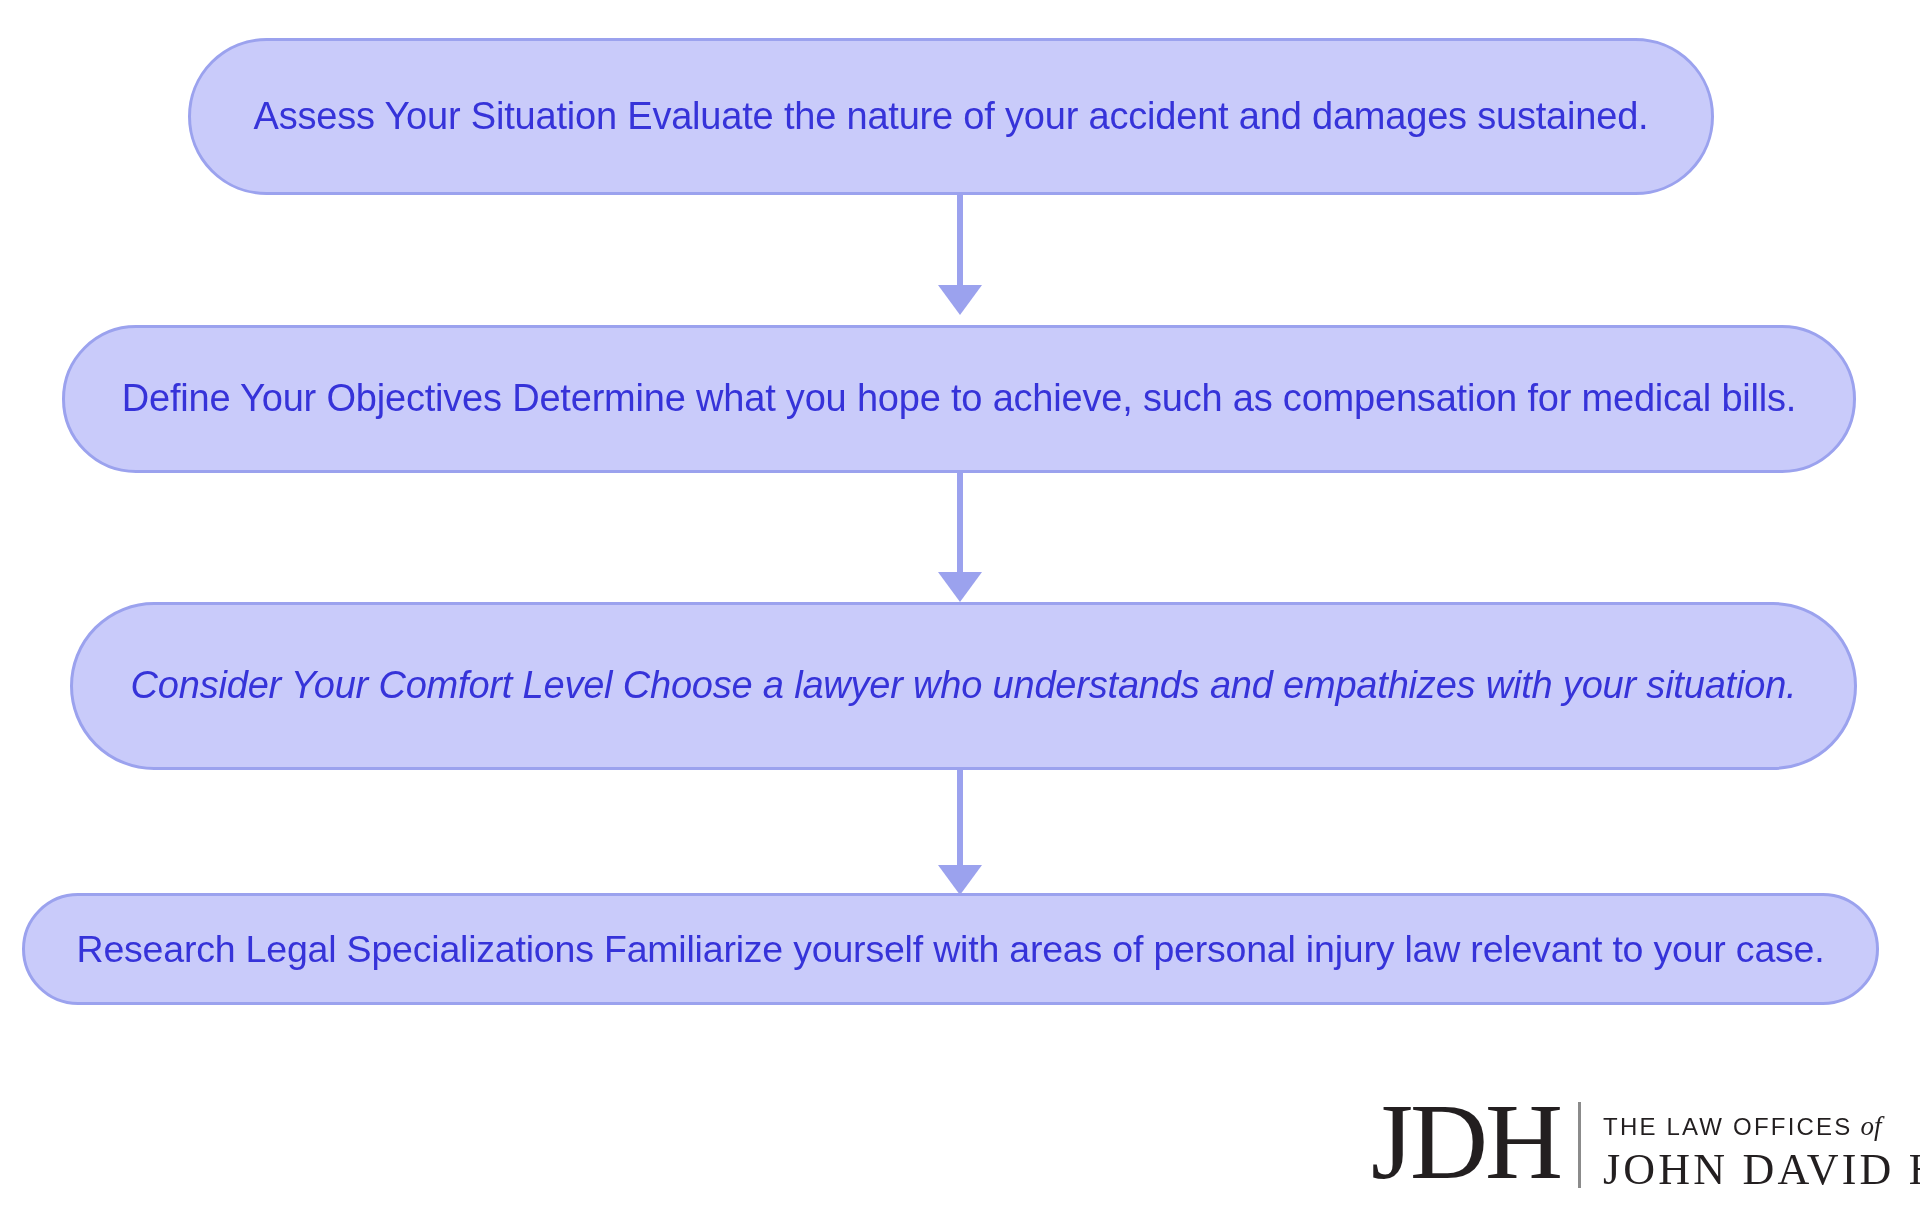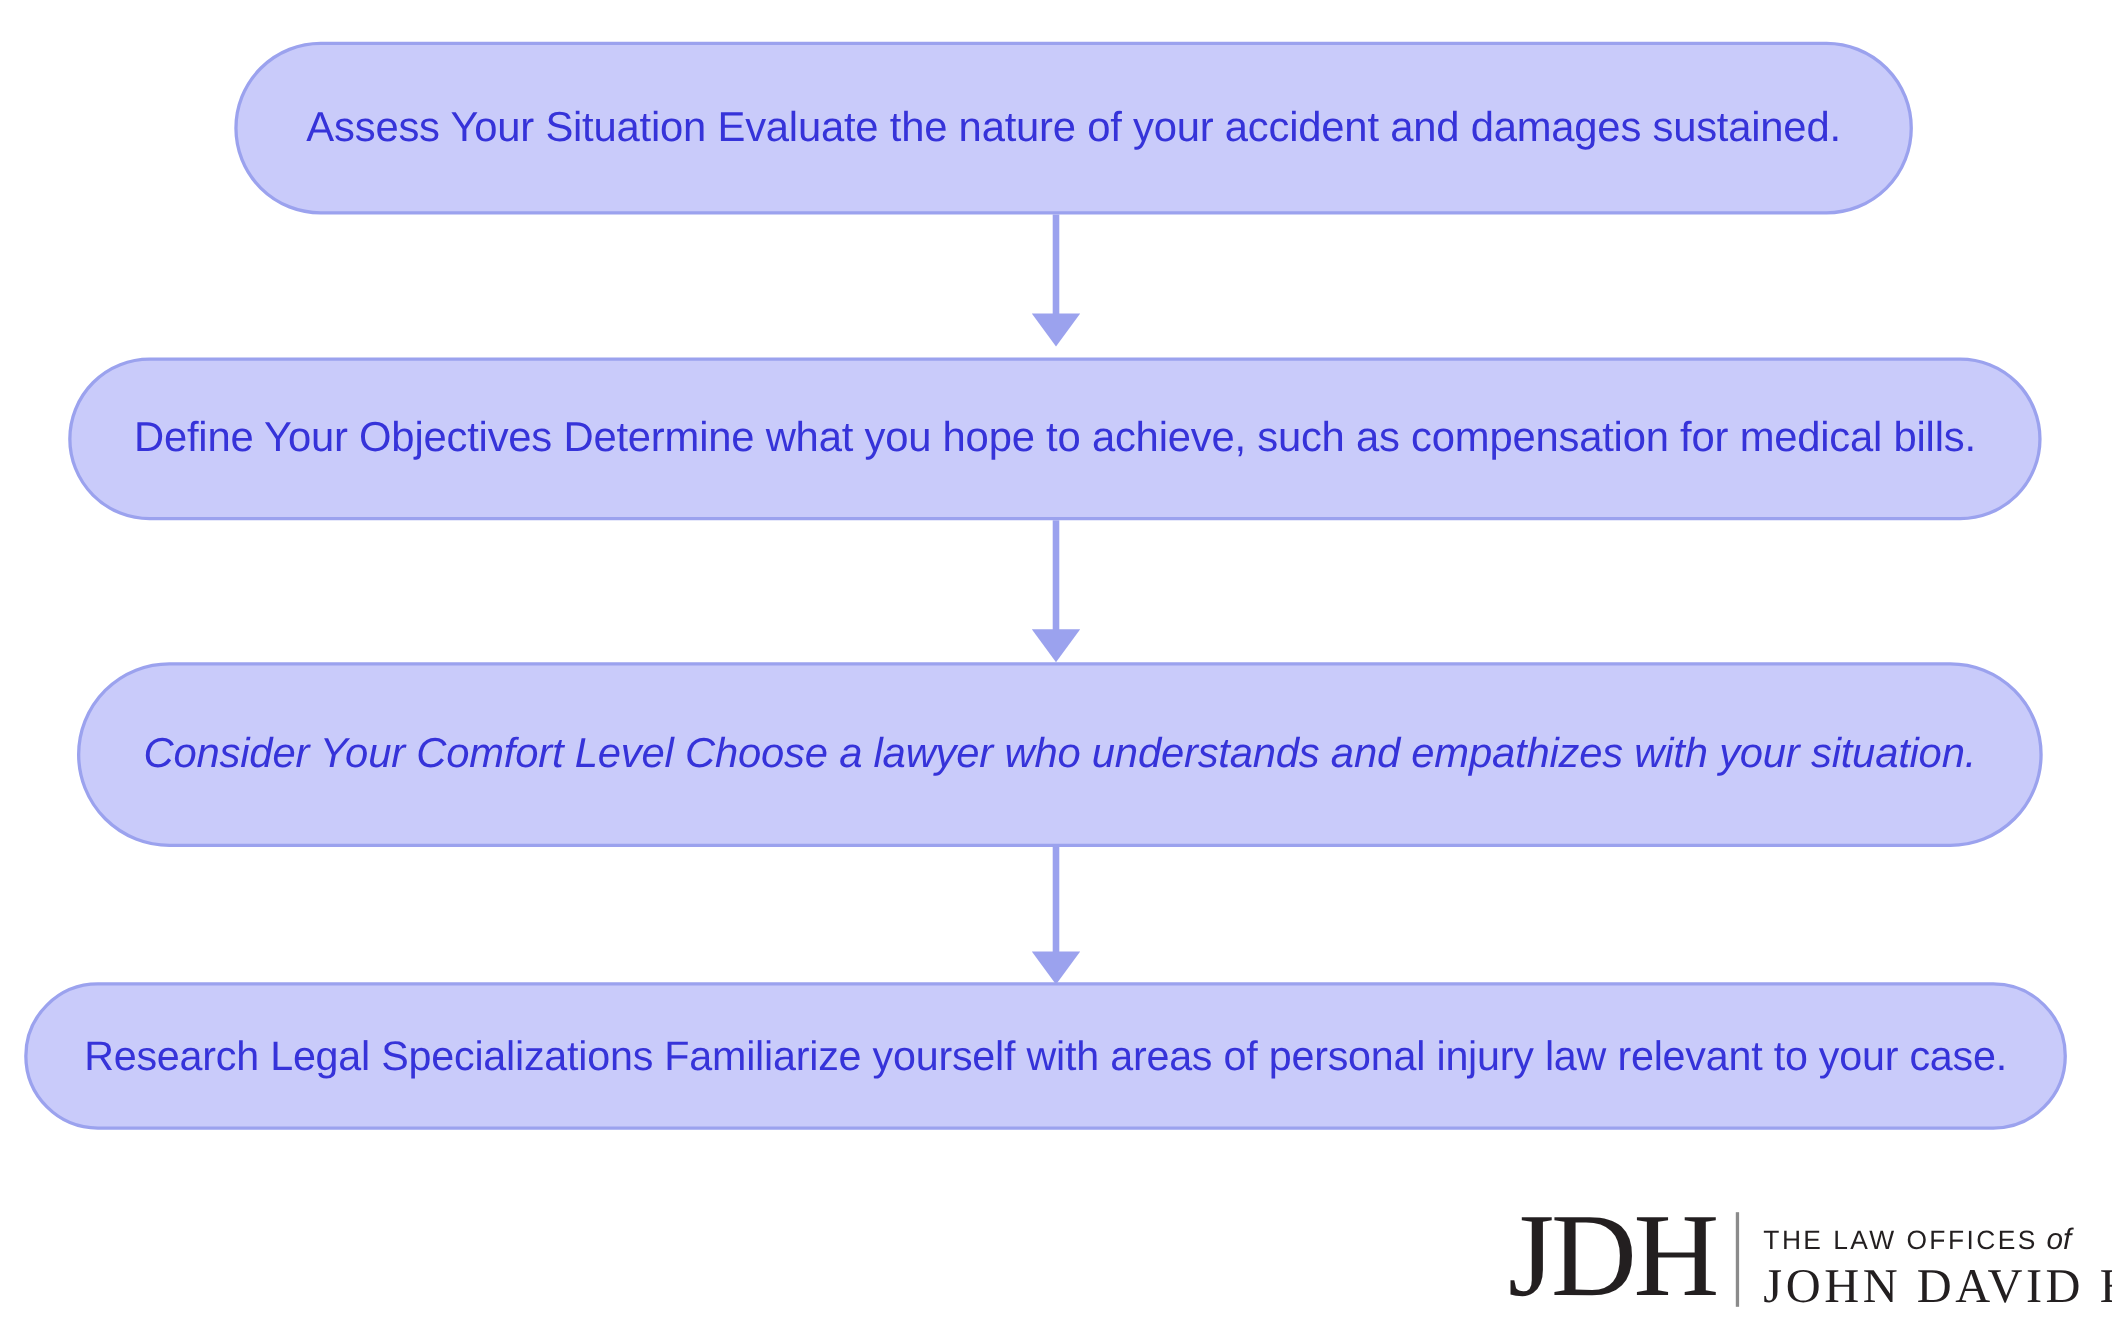--- a/index.html
+++ b/index.html
@@ -39,24 +39,24 @@
     color: #3633d9;
     font-family: "Liberation Sans", sans-serif;
     font-size: 38px;
     font-weight: 400;
     line-height: 1.25;
     text-align: center;
     white-space: nowrap;
     letter-spacing: -0.2px;
   }
 
-  #node-1 { left: 213px;  top: 38px;   width: 1526px; height: 157px; }
+  #node-1 { left: 188px;  top: 38px;   width: 1526px; height: 157px; }
   #node-2 { left: 62px;   top: 325px;  width: 1794px; height: 148px; }
   #node-3 { left: 70px;   top: 602px;  width: 1787px; height: 168px; font-style: italic; }
-  #node-4 { left: 22px;   top: 893px;  width: 1857px; height: 134px; }
+  #node-4 { left: 22px;   top: 893px;  width: 1857px; height: 112px; }
 
   
   .connector {
     position: absolute;
     left: 957px;
     width: 6px;
     background: #9ba2ee;
   }
   #connector-1 { top: 195px; height: 98px; }
   #connector-2 { top: 473px; height: 110px; }
@@ -108,21 +108,21 @@
   #logo-line-1 {
     font-family: "Liberation Sans", sans-serif;
     font-size: 24px;
     letter-spacing: 2.2px;
     color: #231f20;
     display: flex;
     align-items: baseline;
     gap: 8px;
   }
   #logo-line-1-of {
-    font-family: Liberation Sans, sans-serif;
+    font-family: Liberation Serif, serif;
     font-style: italic;
     font-size: 27px;
     letter-spacing: 0;
     margin-top: 16px;
   }
   #logo-line-2 {
     font-family: "Liberation Serif", serif;
     font-size: 44px;
     letter-spacing: 3.2px;
     color: #231f20;

